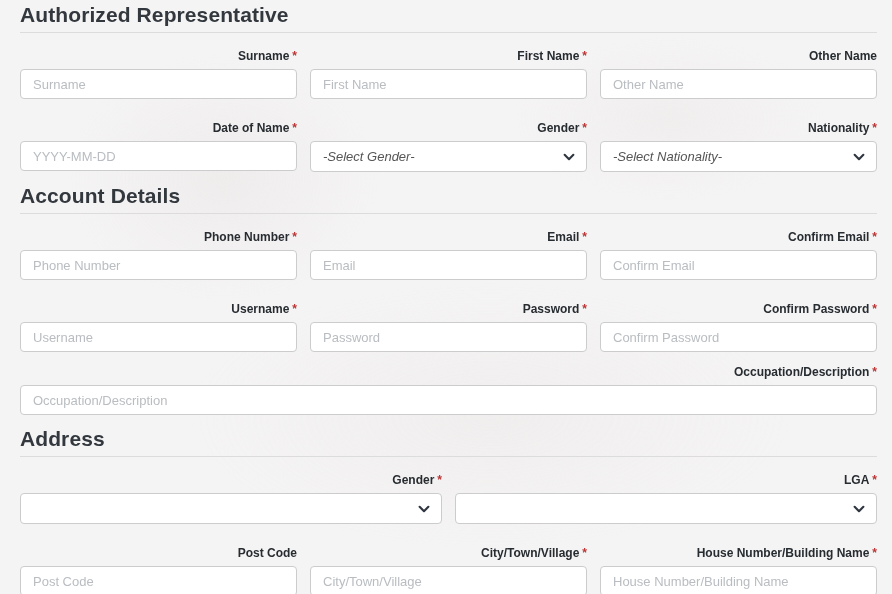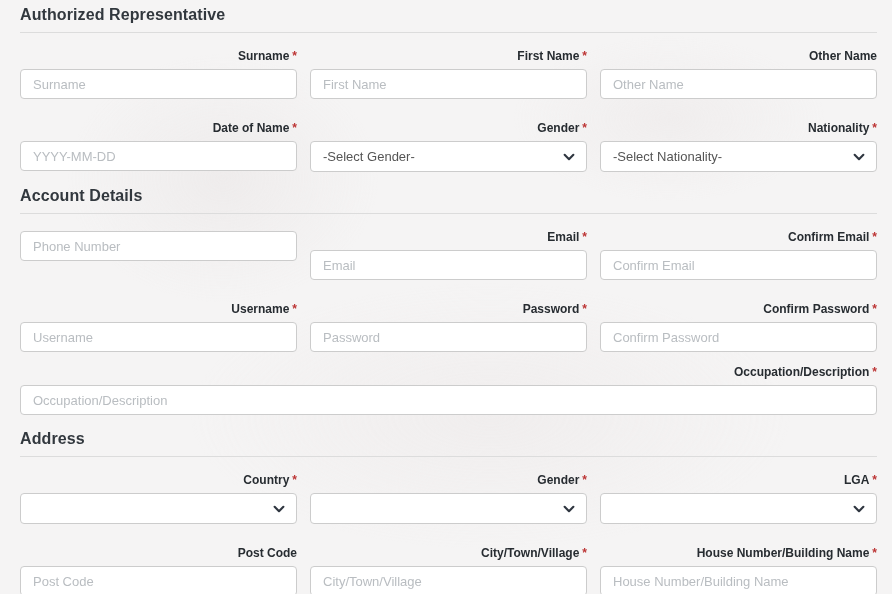--- a/index.html
+++ b/index.html
@@ -13,21 +13,21 @@
     position: absolute; inset: 0; pointer-events: none;
     background:
       radial-gradient(closest-side at 25% 30%, #edeaea 0%, rgba(237,234,234,0) 70%),
       radial-gradient(closest-side at 75% 20%, #efecec 0%, rgba(239,236,236,0) 70%),
       radial-gradient(closest-side at 55% 70%, #efecec 0%, rgba(239,236,236,0) 75%);
     opacity: .8;
   }
   .page { position: relative; padding: 5px 15px 0 20px; }
 
   h2.section-title {
-    font-size: 16px; line-height: 20px; font-weight: 700;
+    font-size: 21px; line-height: 20px; font-weight: 700;
     color: #32383e; margin: 0 0 7px 0; letter-spacing: .1px;
   }
   .section-rule { border: 0; border-top: 1px solid #dcdcdc; margin: 0 0 17px 0; }
 
   .form-row { display: flex; gap: 13px; margin-bottom: 23px; }
   .form-row.tight { margin-bottom: 14px; }
   .form-row.last  { margin-bottom: 14px; }
 
   .field { flex: 1; min-width: 0; }
   .field-label {
@@ -43,21 +43,21 @@
     font-family: inherit; outline: none;
   }
   .text-input::placeholder { color: #b9bdc1; opacity: 1; }
 
   .select-box {
     box-sizing: border-box; height: 31px;
     border: 1px solid #cccccc; border-radius: 4px; background: #ffffff;
     display: flex; align-items: center; justify-content: space-between;
     padding: 0 10px 0 12px; font-size: 13px; color: #555; cursor: pointer;
   }
-  .select-box .select-value { overflow: hidden; white-space: nowrap; }
+  .select-box .select-value { overflow: hidden; white-space: nowrap; font-style: italic; }
   .chev { display: inline-flex; align-items: center; flex: 0 0 auto; }
 </style>
 </head>
 <body>
 
 <div class="watermark"></div>
 
 <div class="page">
 
   <section>
@@ -108,20 +108,21 @@
       </div>
     </div>
   </section>
 
   <section>
     <h2 class="section-title">Account Details</h2>
     <hr class="section-rule">
 
     <div class="form-row">
       <div class="field">
+        <label class="field-label"><span>Phone Number</span><span class="req">*</span></label>
         <input class="text-input" type="text" placeholder="Phone Number" style="">
       </div>
       <div class="field">
         <label class="field-label"><span>Email</span><span class="req">*</span></label>
         <input class="text-input" type="text" placeholder="Email" style="">
       </div>
       <div class="field">
         <label class="field-label"><span>Confirm Email</span><span class="req">*</span></label>
         <input class="text-input" type="text" placeholder="Confirm Email" style="">
       </div>
@@ -149,31 +150,20 @@
       </div>
     </div>
   </section>
 
   <section>
     <h2 class="section-title">Address</h2>
     <hr class="section-rule">
 
     <div class="form-row">
       <div class="field">
-        <label class="field-label"><span>Country</span><span class="req">*</span></label>
-        <div class="select-box">
-          <span class="select-value"></span>
-          <span class="chev">
-              <svg width="14" height="14" viewBox="0 0 16 16">
-                <path d="M3 5.5l5 5 5-5" fill="none" stroke="#2f3640" stroke-width="2.4" stroke-linecap="round" stroke-linejoin="round"></path>
-              </svg>
-            </span>
-        </div>
-      </div>
-      <div class="field">
         <label class="field-label"><span>Gender</span><span class="req">*</span></label>
         <div class="select-box">
           <span class="select-value"></span>
           <span class="chev">
               <svg width="14" height="14" viewBox="0 0 16 16">
                 <path d="M3 5.5l5 5 5-5" fill="none" stroke="#2f3640" stroke-width="2.4" stroke-linecap="round" stroke-linejoin="round"></path>
               </svg>
             </span>
         </div>
       </div>

